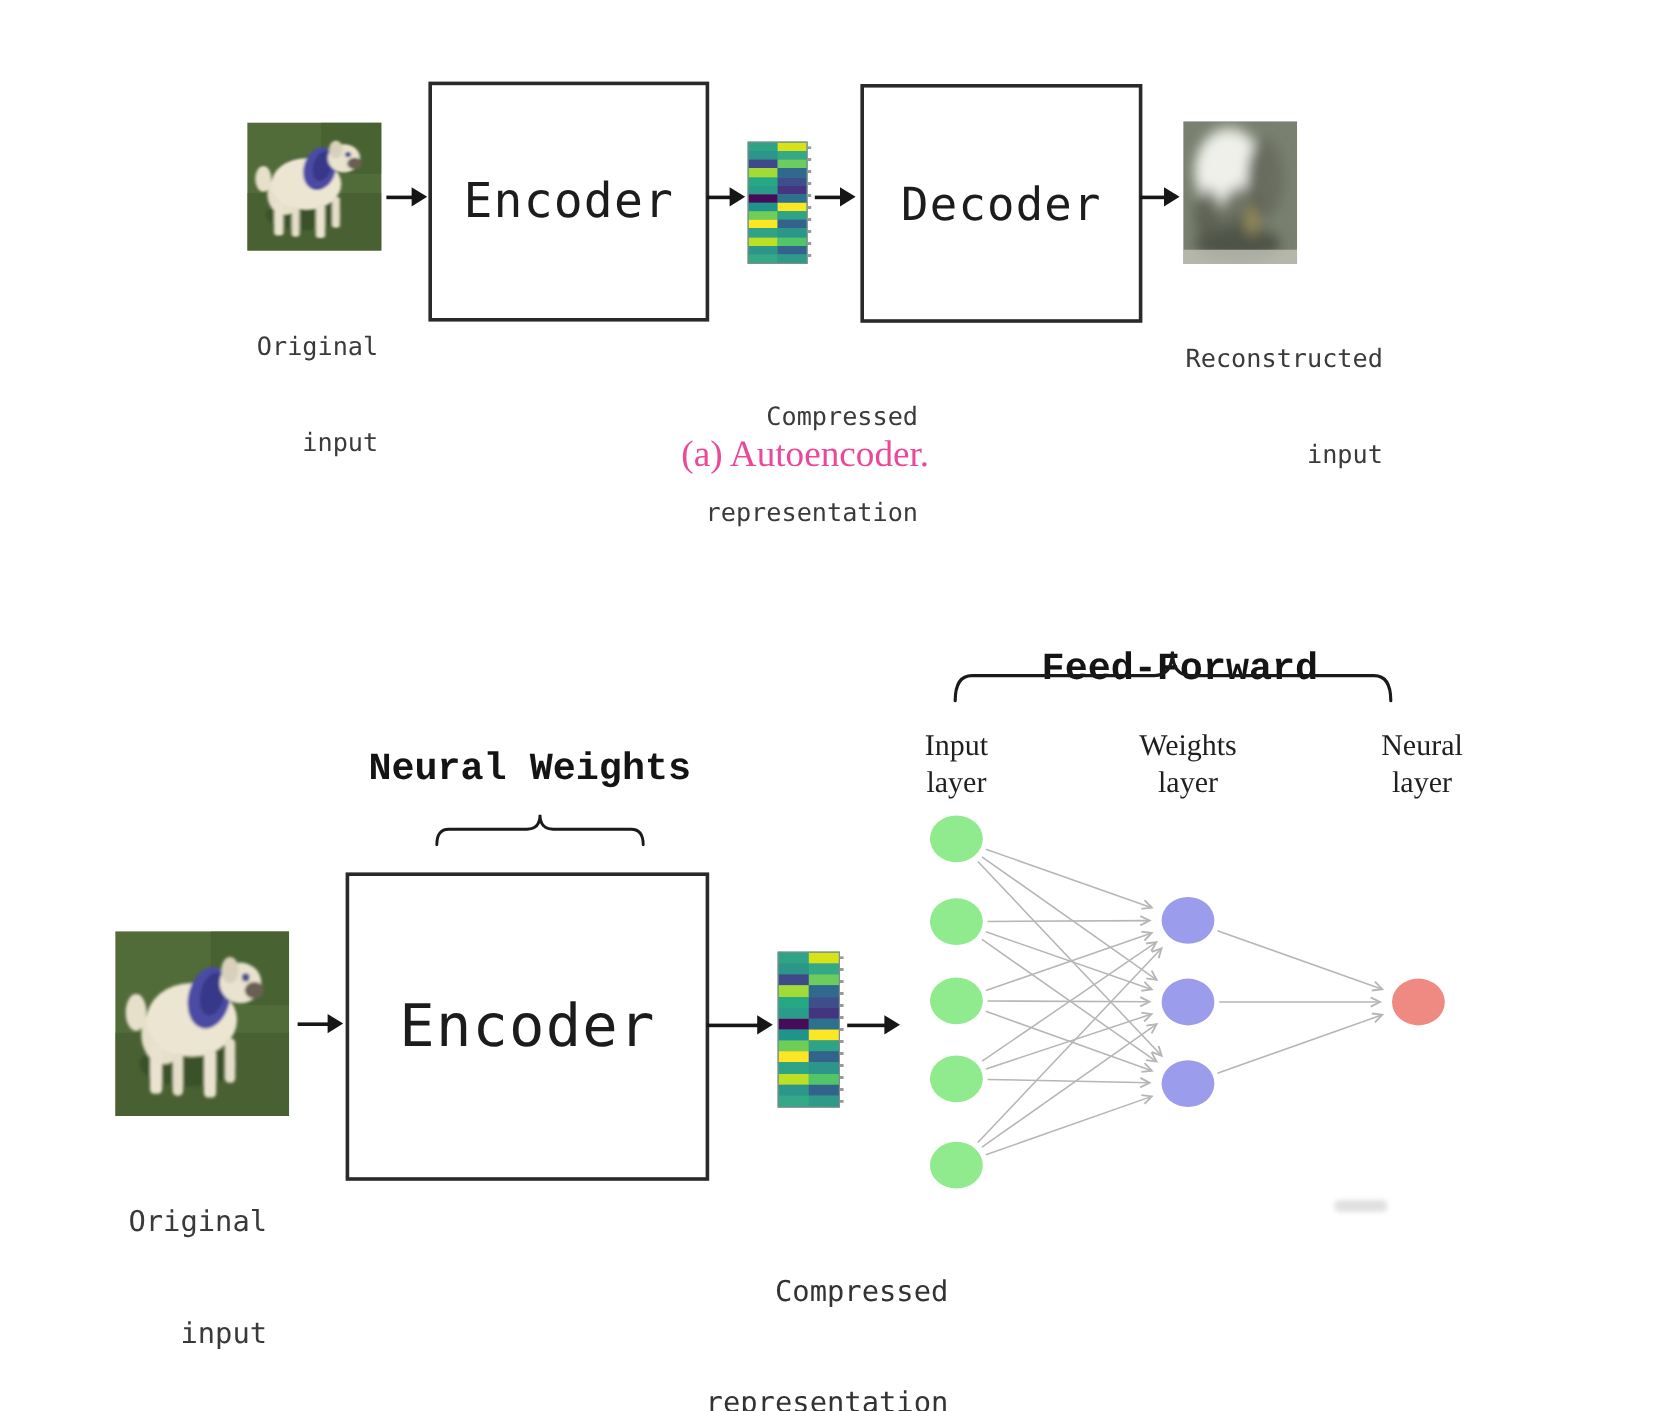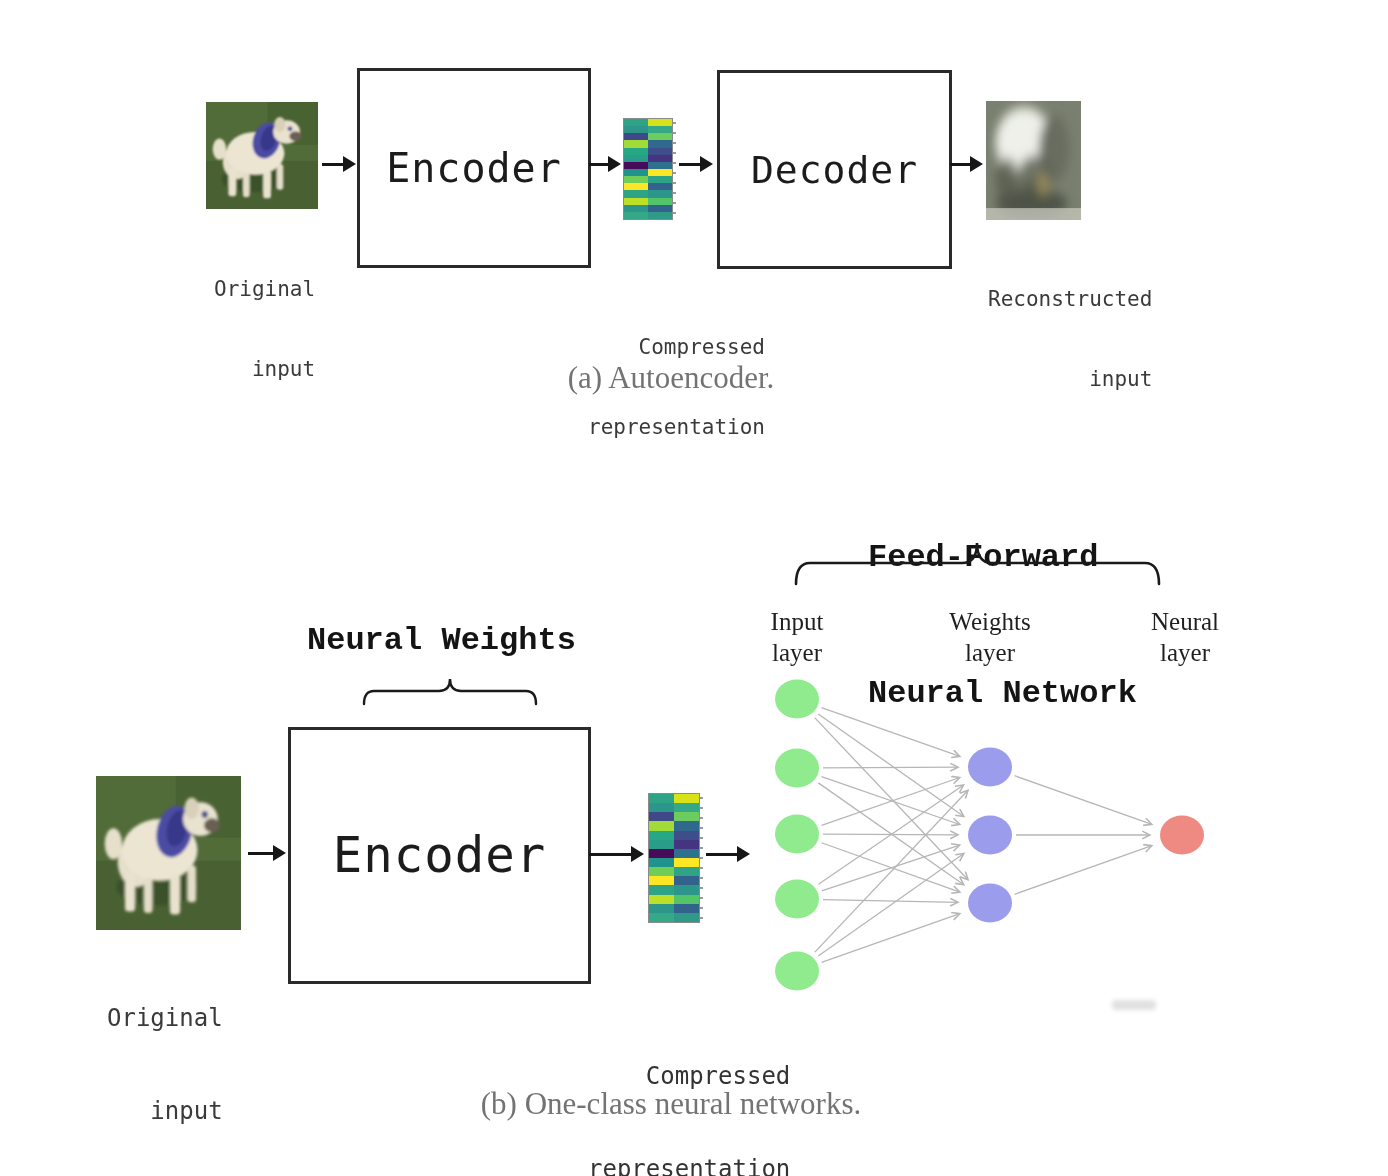--- a/index.html
+++ b/index.html
@@ -25,21 +25,21 @@
   .mono-label div{white-space:pre;text-align:right;}
 
   
   .type-label{position:absolute;font-family:"Liberation Mono",monospace;font-weight:700;
       color:#141414;line-height:1.42;white-space:pre;}
 
   
   .serif-label{position:absolute;font-family:"Liberation Serif","DejaVu Serif",serif;
       color:#1f1f1f;text-align:center;line-height:1.22;}
   .caption{position:absolute;font-family:"Liberation Serif","DejaVu Serif",serif;
-      color:#737373;text-align:center;}
+      color:#ec4899;text-align:center;}
 
   
   .heatmap{position:absolute;display:grid;grid-template-columns:1fr 1fr;
       border:1px solid #8a8a8a;box-sizing:border-box;background:#2a9d8a;}
   .heatmap::after{content:"";position:absolute;right:-4px;top:3px;bottom:3px;width:3px;
       background:repeating-linear-gradient(to bottom,#9a9a9a 0 2px,transparent 2px 10px);}
   .heatmap .cell{width:100%;height:100%;}
 
   .brace-svg{position:absolute;overflow:visible;}
   .smudge{position:absolute;background:#d9d9d9;filter:blur(2px);border-radius:4px;opacity:.8;}
@@ -153,21 +153,20 @@
 
   <div class="mono-label" style="left:988px;top:232px;font-size:21px;">
     <div>Reconstructed</div>
     <div>input</div>
   </div>
 
   <div class="caption" style="left:371px;top:360px;width:600px;font-size:31px;">(a) Autoencoder.</div>
 
   <div class="type-label" style="left:868px;top:444px;font-size:32px;">
     <div>Feed-Forward</div>
-    <div>Neural Network</div>
   </div>
 
   <svg class="brace-svg" style="left:795px;top:542px;width:365px;height:43px;" viewBox="0 0 365 43">
     <path d="M1,42 Q1,21 15,21 L167,21 Q182,21 182,1 Q182,21 197,21 L350,21 Q364,21 364,42" fill="none" stroke="#1a1a1a" stroke-width="2.6" stroke-linecap="round"></path>
   </svg>
 
   <div class="type-label" style="left:307px;top:618px;font-size:32px;">Neural Weights</div>
 
   <svg class="brace-svg" style="left:363px;top:678px;width:174px;height:27px;" viewBox="0 0 174 27">
     <path d="M1,26 Q1,13 11,13 L76,13 Q87,13 87,1 Q87,13 98,13 L163,13 Q173,13 173,26" fill="none" stroke="#1a1a1a" stroke-width="2.4" stroke-linecap="round"></path>
@@ -293,15 +292,14 @@
         <ellipse cx="797" cy="971" rx="22" ry="19.5" fill="#8feb8d"></ellipse>
         <ellipse cx="990" cy="767" rx="22" ry="19.5" fill="#9b9cec"></ellipse>
         <ellipse cx="990" cy="835" rx="22" ry="19.5" fill="#9b9cec"></ellipse>
         <ellipse cx="990" cy="903" rx="22" ry="19.5" fill="#9b9cec"></ellipse>
         <ellipse cx="1182" cy="835" rx="22" ry="19.5" fill="#ee8a82"></ellipse>
       </g>
   </svg>
 
   <div class="smudge" style="left:1112px;top:1000px;width:44px;height:10px;"></div>
 
-  <div class="caption" style="left:371px;top:1086px;width:600px;font-size:31px;">(b) One-class neural networks.</div>
 
 </div>
 
 </body></html>

